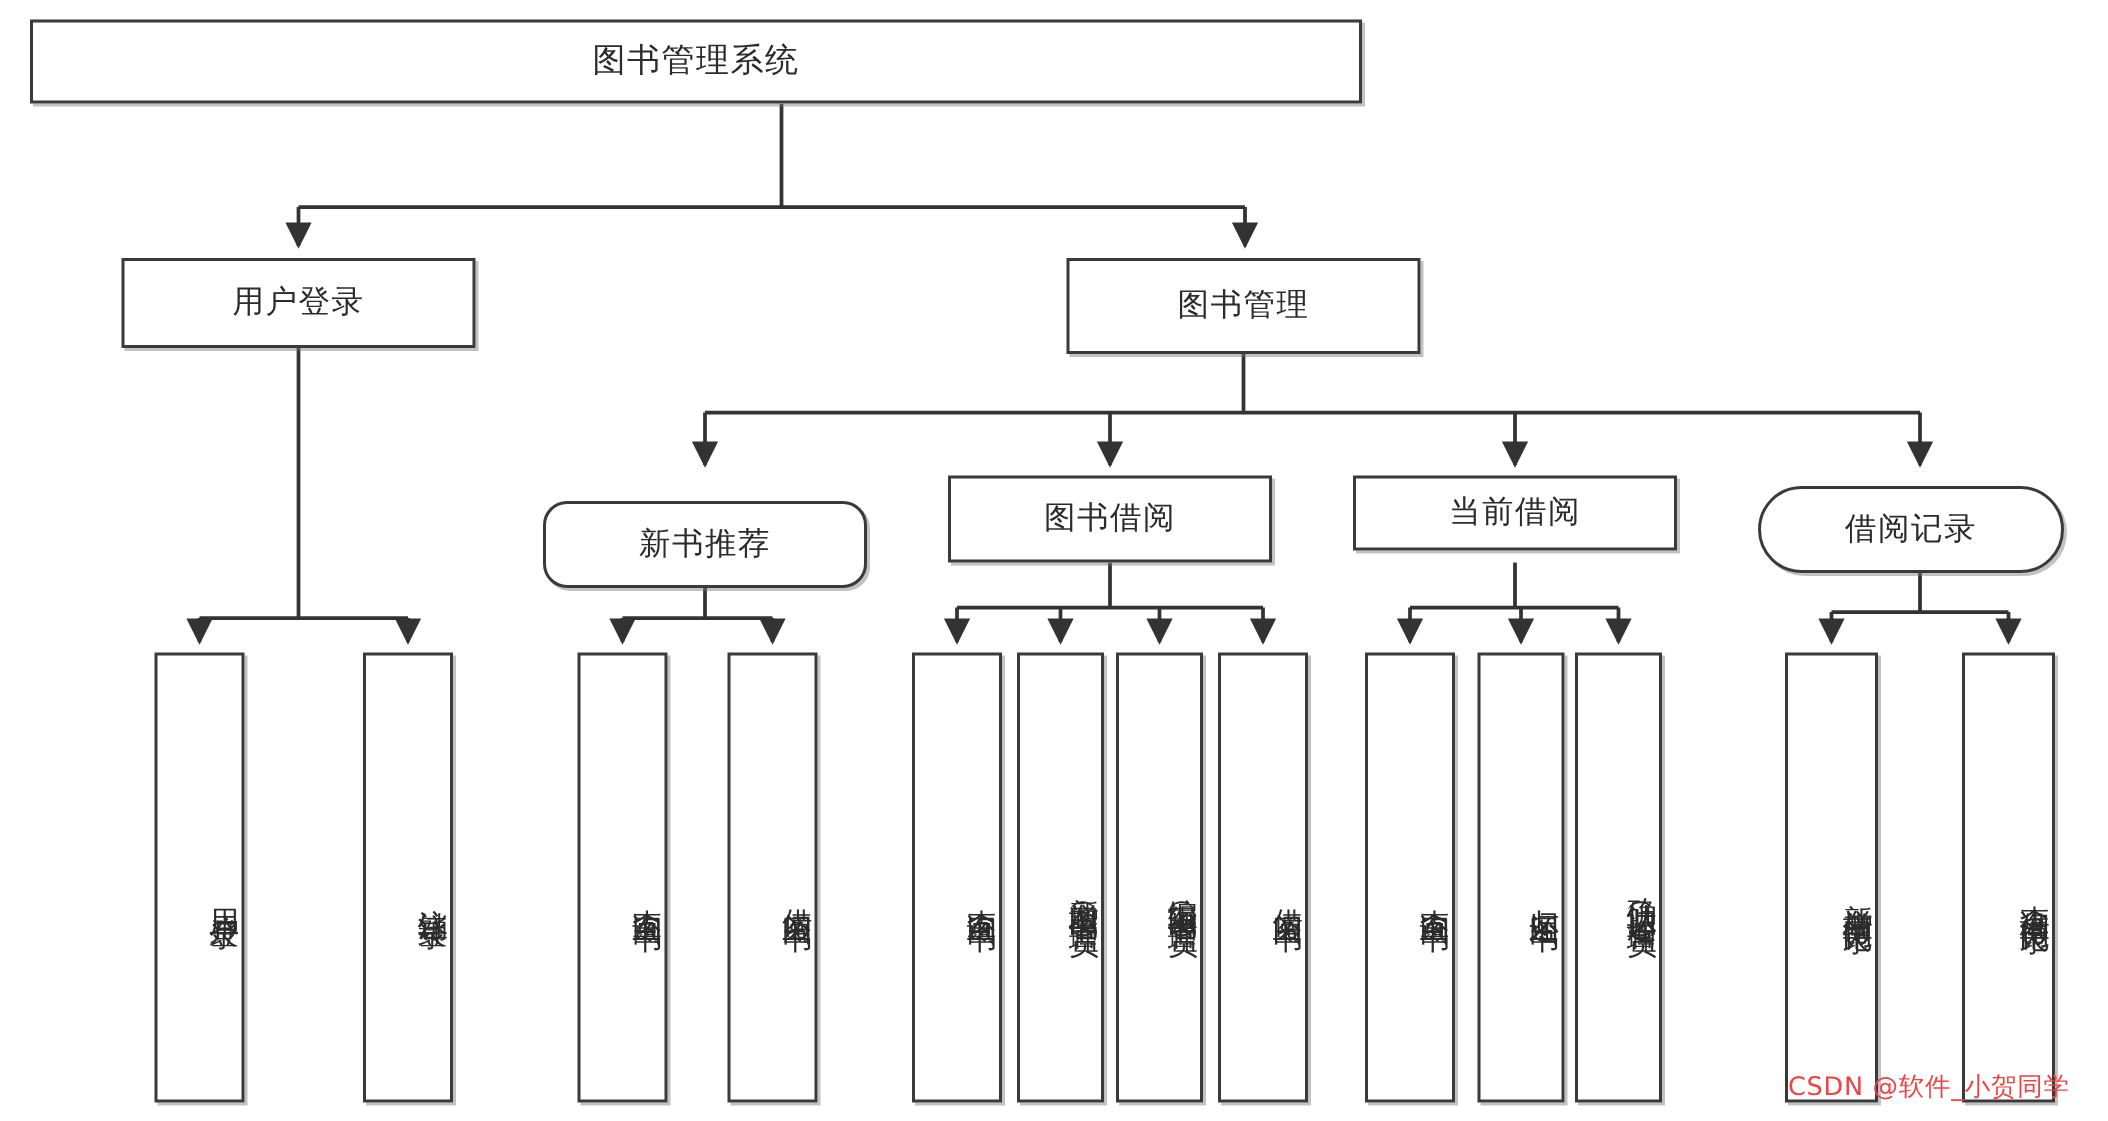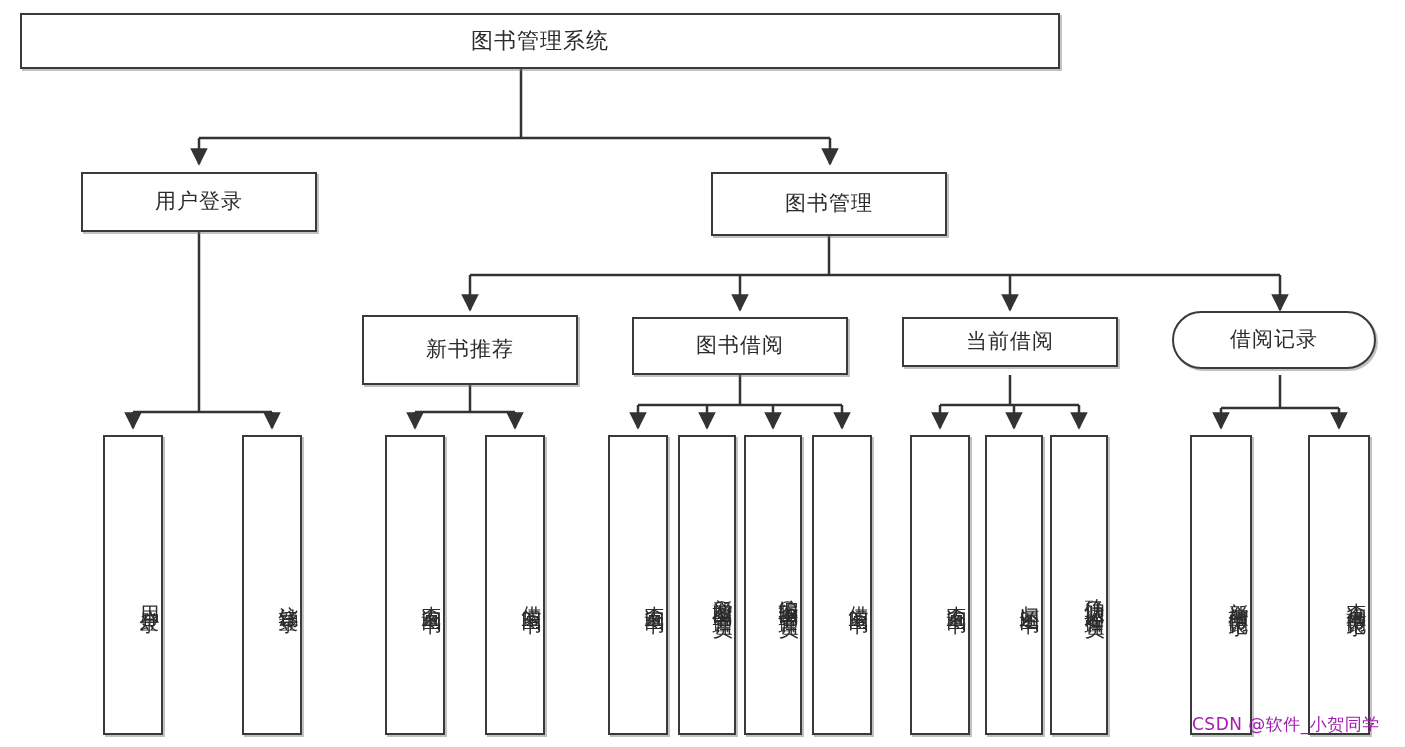--- a/index.html
+++ b/index.html
@@ -58,21 +58,21 @@
   .node.vert .vtext {
     writing-mode: vertical-rl;
     text-orientation: upright;
     white-space: nowrap;
   }
   #watermark {
     position: absolute;
     left: 1192px;
     top: 713px;
     font-size: 17px;
-    color: #a21caf;
+    color: #ef4444;
     white-space: nowrap;
     letter-spacing: 0.5px;
   }
 </style>
 </head>
 <body>
 
 <div id="canvas">
 
   <svg id="wires" viewBox="0 0 1405 747" xmlns="http://www.w3.org/2000/svg">
@@ -118,41 +118,41 @@
       <path d="M 1014 405 L 1014 428" marker-end="url(#arrow)"></path>
       <path d="M 1079 405 L 1079 428" marker-end="url(#arrow)"></path>
 
       <path d="M 1280 375 L 1280 408"></path>
       <path d="M 1221 408 L 1339 408"></path>
       <path d="M 1221 408 L 1221 428" marker-end="url(#arrow)"></path>
       <path d="M 1339 408 L 1339 428" marker-end="url(#arrow)"></path>
     </g>
   </svg>
 
-  <div class="node horiz root" style="left:20px; top:13px; width:1040px; height:56px;">
+  <div class="node horiz root" style="left:20px; top:13px; width:888px; height:56px;">
     <span>图书管理系统</span>
   </div>
 
   <div class="node horiz" style="left:81px; top:172px; width:236px; height:60px;">
     <span>用户登录</span>
   </div>
   <div class="node horiz" style="left:711px; top:172px; width:236px; height:64px;">
     <span>图书管理</span>
   </div>
 
-  <div class="node horiz" style="left:362px; top:315px; width:216px; height:70px;">
+  <div class="node horiz" style="left:362px; top:334px; width:216px; height:58px;border-radius:16px;">
     <span>新书推荐</span>
   </div>
   <div class="node horiz" style="left:632px; top:317px; width:216px; height:58px;">
     <span>图书借阅</span>
   </div>
   <div class="node horiz" style="left:902px; top:317px; width:216px; height:50px;">
     <span>当前借阅</span>
   </div>
-  <div class="node horiz" style="left:1172px; top:311px; width:204px; height:58px;border-radius:29px;">
+  <div class="node horiz" style="left:1172px; top:324px; width:204px; height:58px;border-radius:29px;">
     <span>借阅记录</span>
   </div>
 
   <div class="node vert" style="left:103px; top:435px; width:60px; height:300px;">
     <span class="vtext">用户登录</span>
   </div>
   <div class="node vert" style="left:242px; top:435px; width:60px; height:300px;">
     <span class="vtext">注销登录</span>
   </div>
 

